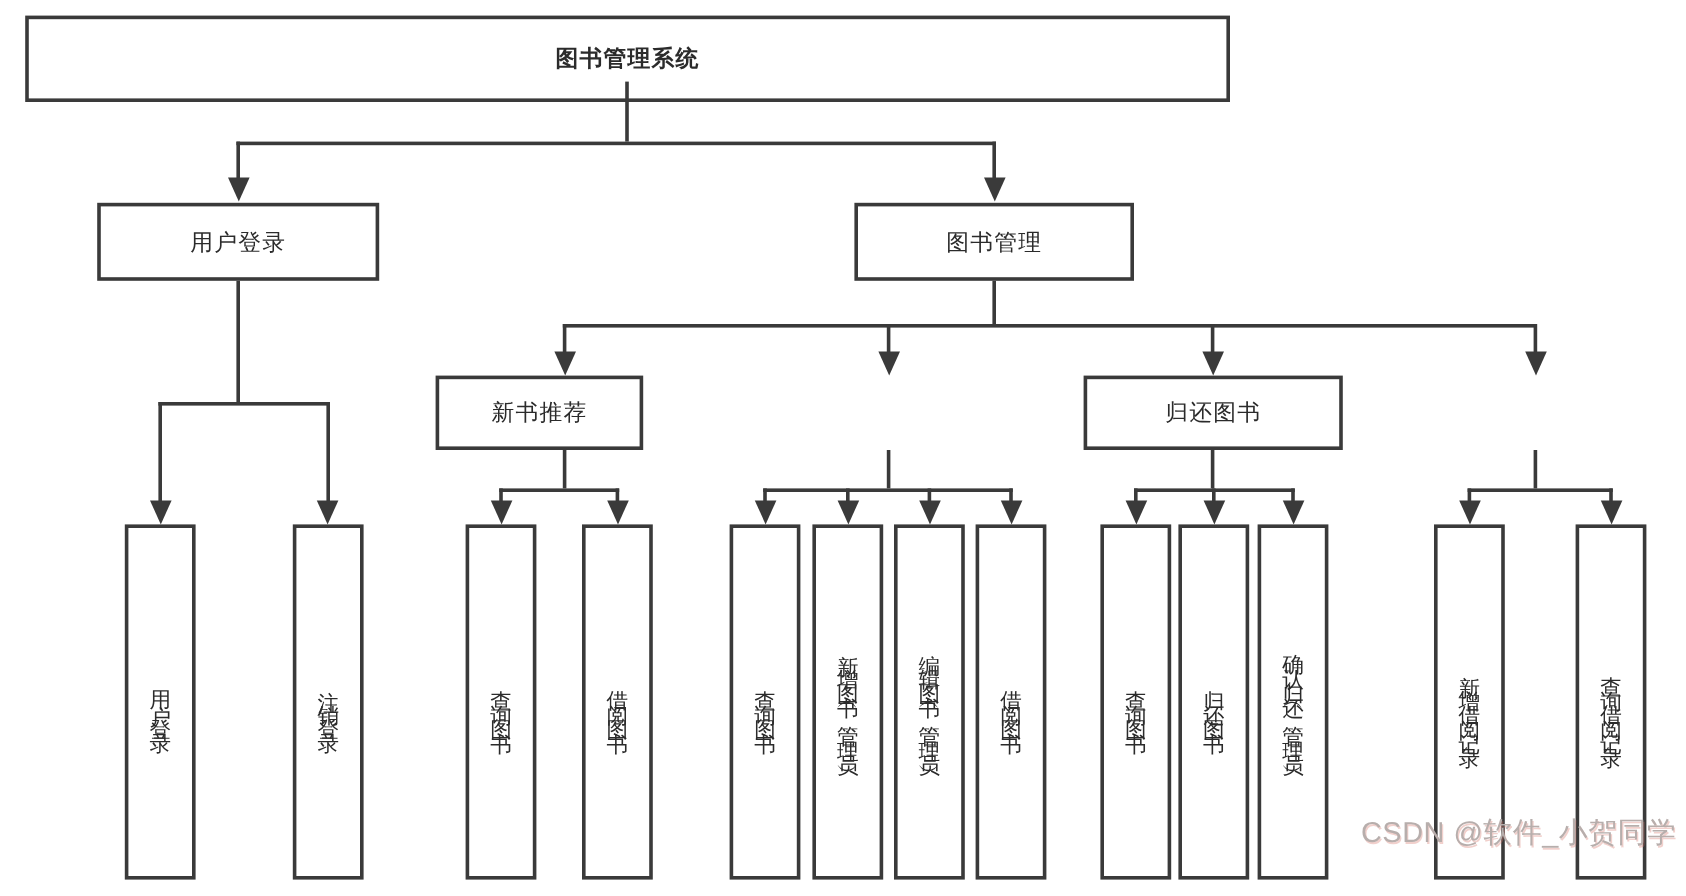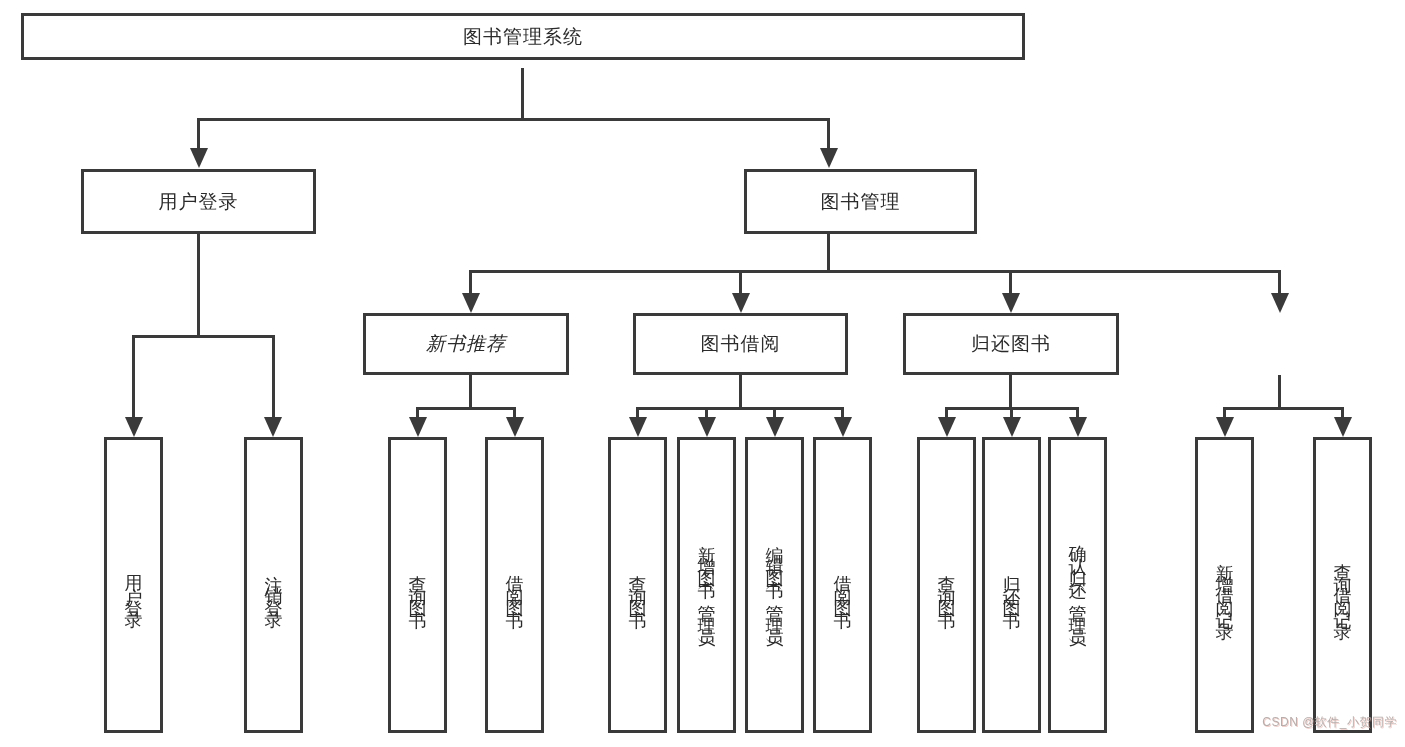--- a/index.html
+++ b/index.html
@@ -44,40 +44,39 @@
   .h{position:absolute;height:3px;background:var(--line);}
   .v{position:absolute;width:3px;background:var(--line);}
   .arrow{
     position:absolute;width:0;height:0;
     border-left:9px solid transparent;
     border-right:9px solid transparent;
     border-top:20px solid var(--line);
   }
   .watermark{
     position:absolute;
-    top:714px;right:8px;
-    font-size:12px;
+    top:678px;right:8px;
+    font-size:24px;
     color:var(--wm);
     letter-spacing:0.5px;
     text-shadow:1px 1px 0 rgba(214,120,110,0.35);
     white-space:nowrap;
   }
 </style>
 </head>
 <body>
 
 <div id="stage">
 
-  <div class="node" style="left:21px;top:13px;width:1004px;height:47px;">图书管理系统</div>
+  <div class="node" style="left:21px;top:13px;width:1004px;height:72px;font-weight:bold;">图书管理系统</div>
 
   <div class="node" style="left:81px;top:169px;width:235px;height:65px;">用户登录</div>
-  <div class="node" style="left:712px;top:169px;width:233px;height:65px;margin-left:32px;">图书管理</div>
+  <div class="node" style="left:712px;top:169px;width:233px;height:65px;">图书管理</div>
 
-  <div class="node" style="left:363px;top:313px;width:206px;height:62px;font-style:italic;">新书推荐</div>
-  <div class="node" style="left:633px;top:313px;width:215px;height:62px;">图书借阅</div>
+  <div class="node" style="left:363px;top:313px;width:173px;height:62px;">新书推荐</div>
   <div class="node" style="left:903px;top:313px;width:216px;height:62px;">归还图书</div>
 
   <div class="vnode" style="left:104px;top:437px;width:59px;height:296px;">用户登录</div>
   <div class="vnode" style="left:244px;top:437px;width:59px;height:296px;">注销登录</div>
 
   <div class="vnode" style="left:388px;top:437px;width:59px;height:296px;">查询图书</div>
   <div class="vnode" style="left:485px;top:437px;width:59px;height:296px;">借阅图书</div>
 
   <div class="vnode" style="left:608px;top:437px;width:59px;height:296px;">查询图书</div>
   <div class="vnode" style="left:677px;top:437px;width:59px;height:296px;">新增图书（管理员）</div>

